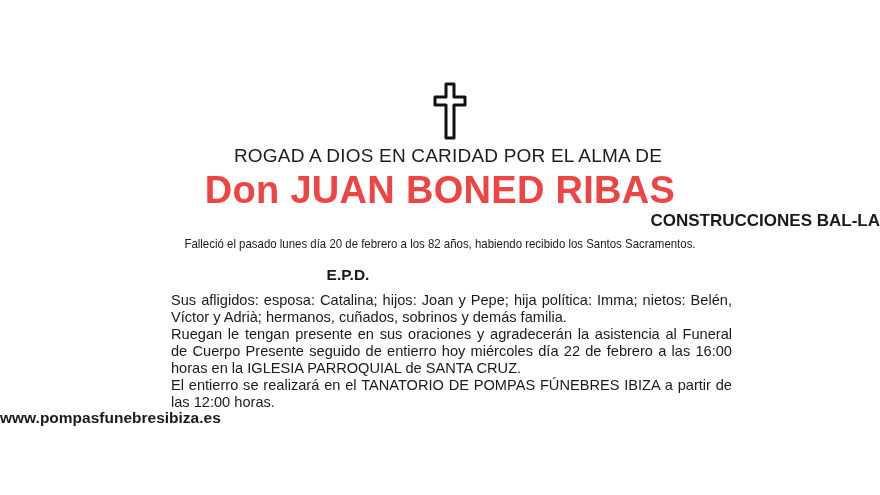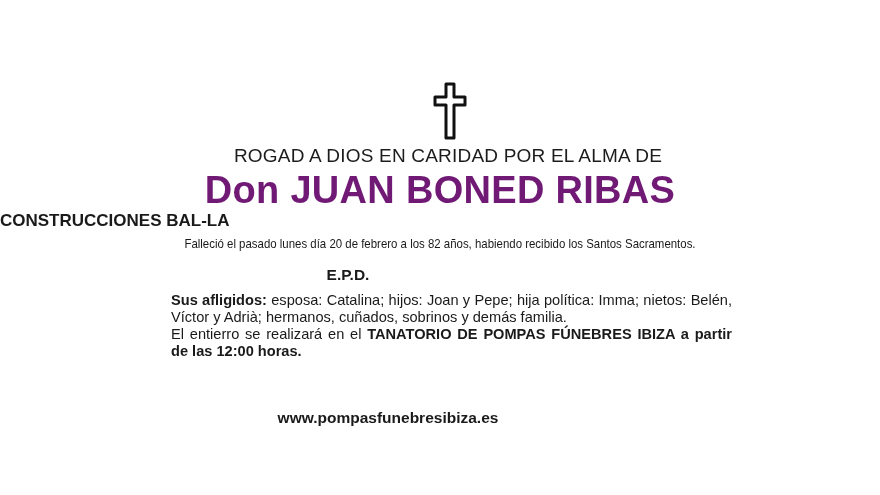--- a/index.html
+++ b/index.html
@@ -1,40 +1,41 @@
 <!DOCTYPE html>
 <html><head>
 <meta charset="utf-8">
 <style>
   html, body { margin: 0; padding: 0; background: #ffffff; }
   body { width: 880px; height: 495px; position: relative; overflow: hidden; color: #1a1a1a; font-family: "Liberation Sans", sans-serif; }
   .cross { position: absolute; left: 432px; top: 82px; width: 36px; height: 58px; }
   .rogad { position: absolute; left: 0; width: 880px; top: 145px; text-align: center; font-size: 19px; letter-spacing: 0.2px; color: #1c1c1c; margin-left: 8px; }
-  .name { position: absolute; left: 0; width: 880px; top: 169px; text-align: center; font-size: 38px; font-weight: bold; letter-spacing: 0.3px; color: #701a75; }
-  .company { position: absolute; left: 0; width: 880px; top: 211px; text-align: left; font-size: 17px; font-weight: bold; color: #1a1a1a; }
+  .name { position: absolute; left: 0; width: 880px; top: 169px; text-align: center; font-size: 38px; font-weight: bold; letter-spacing: 0.3px; color: #ef4444; }
+  .company { position: absolute; left: 0; width: 880px; top: 211px; text-align: right; font-size: 17px; font-weight: bold; color: #1a1a1a; }
   .death { position: absolute; left: 0; width: 880px; top: 236px; text-align: center; font-size: 13.3px; color: #1a1a1a; transform: scaleX(0.86); transform-origin: center; }
   .epd { position: absolute; left: 0; width: 696px; top: 266px; text-align: center; font-size: 15.5px; font-weight: bold; color: #1a1a1a; }
   .body-text { position: absolute; left: 171px; width: 561px; top: 292px; font-size: 14.6px; line-height: 17px; text-align: justify; color: #1a1a1a; }
   .body-text p { margin: 0; text-align-last: left; }
-  .body-text b { font-weight: bold; }
-  .web { position: absolute; left: 0; width: 776px; top: 409px; text-align: center; font-size: 15.5px; font-weight: bold; color: #1a1a1a; }
+  .body-text b { font-weight: normal; }
+  .web { position: absolute; left: 0; width: 776px; top: 409px; text-align: left; font-size: 15.5px; font-weight: bold; color: #1a1a1a; }
 </style>
 </head>
 <body>
 
 <div>
   <svg class="cross" viewBox="0 0 36 58">
     <path d="M14 2 H22 V15 H33 V23 H22 V56 H14 V23 H3 V15 H14 Z" fill="none" stroke="#111" stroke-width="3" stroke-linejoin="round"></path>
   </svg>
 
   <div class="rogad">ROGAD A DIOS EN CARIDAD POR EL ALMA DE</div>
   <div class="name">Don JUAN BONED RIBAS</div>
   <div class="company">CONSTRUCCIONES BAL-LA</div>
   <div class="death">Falleció el pasado lunes día 20 de febrero a los 82 años, habiendo recibido los Santos Sacramentos.</div>
   <div class="epd">E.P.D.</div>
 
   <div class="body-text">
     <p><b>Sus afligidos:</b><span> esposa: Catalina; hijos: Joan y Pepe; hija política: Imma; nietos: Belén, Víctor y Adrià; hermanos, cuñados, sobrinos y demás familia.</span></p>
+    <p><span>Ruegan le tengan presente en sus oraciones y agradecerán la asistencia al Funeral de Cuerpo Presente seguido de entierro hoy </span><b>miércoles día 22 de febrero a las 16:00 horas en la IGLESIA PARROQUIAL de SANTA CRUZ.</b></p>
     <p><span>El entierro se realizará en el </span><b>TANATORIO DE POMPAS FÚNEBRES IBIZA a partir de las 12:00 horas.</b></p>
   </div>
 
   <div class="web">www.pompasfunebresibiza.es</div>
 </div>
 
 </body></html>

